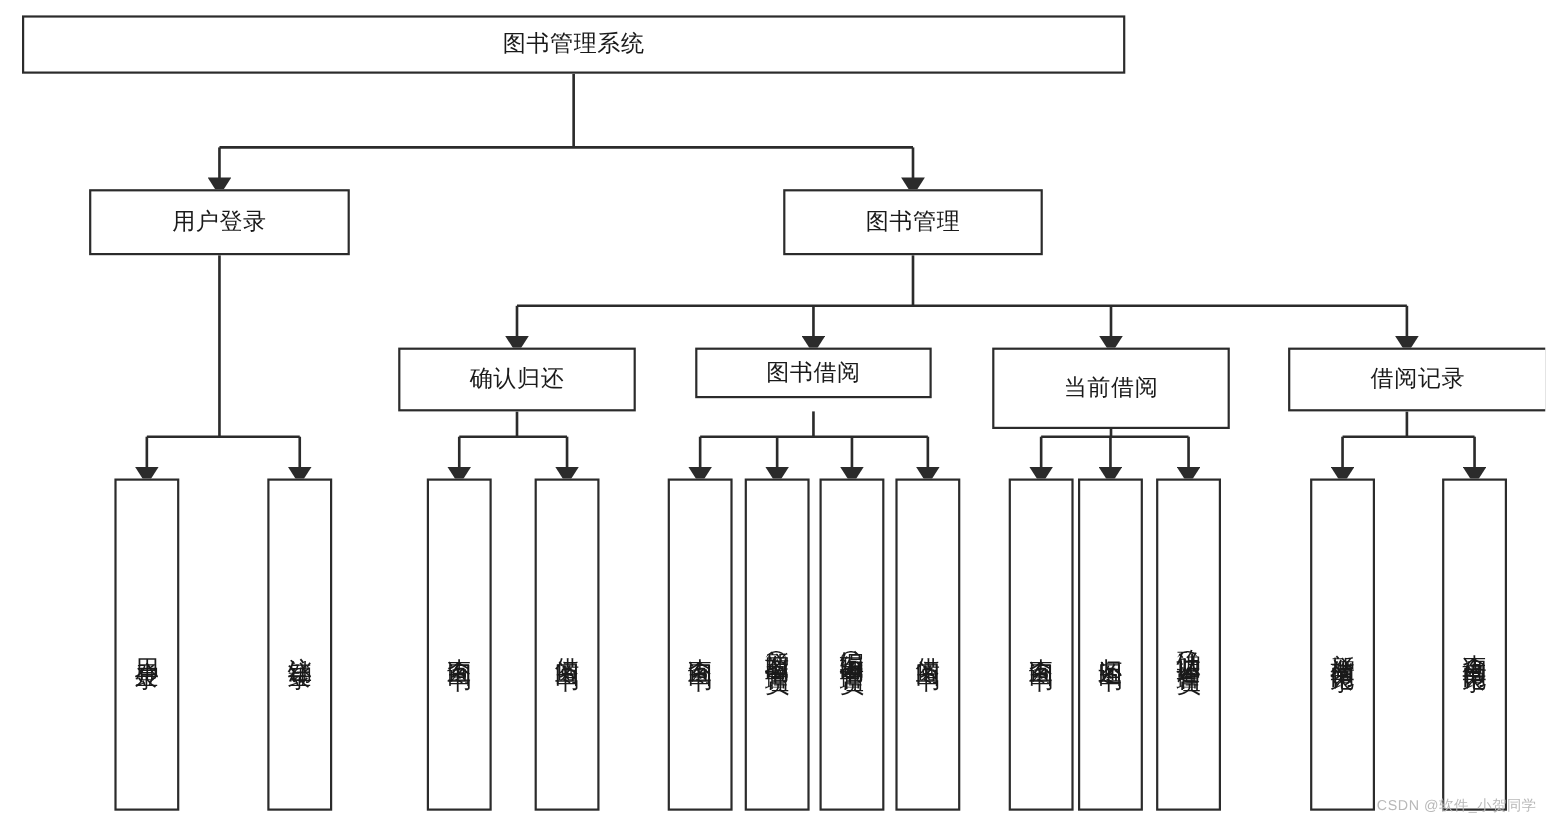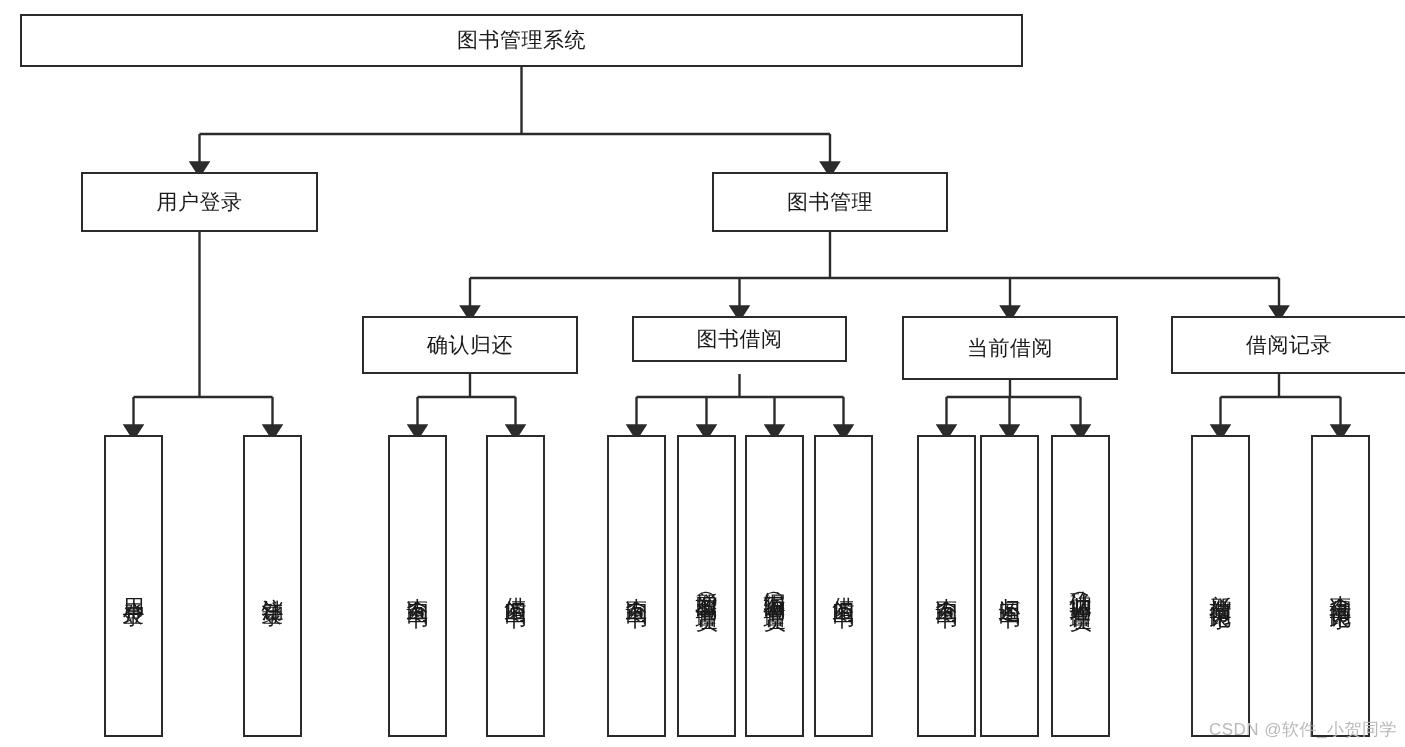--- a/index.html
+++ b/index.html
@@ -53,21 +53,21 @@
     writing-mode: vertical-rl;
     text-orientation: upright;
     font-size: 22px;
     letter-spacing: 3px;
     line-height: 1;
   }
   .watermark {
     position: absolute;
     right: 8px;
     bottom: 6px;
-    font-size: 17px;
+    font-size: 13px;
     color: #b9b9b9;
     z-index: 5;
     white-space: nowrap;
     letter-spacing: 0.5px;
   }
 </style>
 </head>
 <body>
 
 <div id="canvas">
@@ -124,21 +124,21 @@
       </div>
       <div class="node horizontal" style="left: 712px; top: 172px; width: 236px; height: 60px;">
         <span class="lbl">图书管理</span>
       </div>
       <div class="node horizontal" style="left: 362px; top: 316px; width: 216px; height: 58px;">
         <span class="lbl">确认归还</span>
       </div>
       <div class="node horizontal" style="left: 632px; top: 316px; width: 215px; height: 46px;">
         <span class="lbl">图书借阅</span>
       </div>
-      <div class="node horizontal" style="left: 902px; top: 316px; width: 216px; height: 64px;">
+      <div class="node horizontal" style="left: 902px; top: 316px; width: 216px; height: 74px;">
         <span class="lbl">当前借阅</span>
       </div>
       <div class="node horizontal" style="left: 1171px; top: 316px; width: 236px; height: 58px;">
         <span class="lbl">借阅记录</span>
       </div>
       <div class="node vertical" style="left: 104px; top: 435px; width: 59px; height: 302px;">
         <span class="lbl">用户登录</span>
       </div>
       <div class="node vertical" style="left: 243px; top: 435px; width: 59px; height: 302px;">
         <span class="lbl">注销登录</span>

